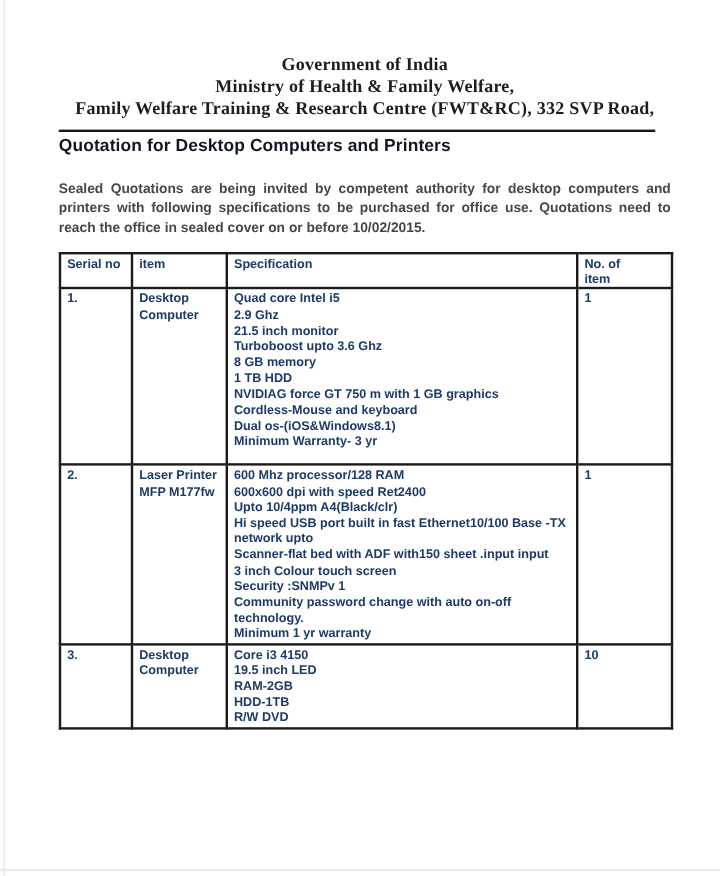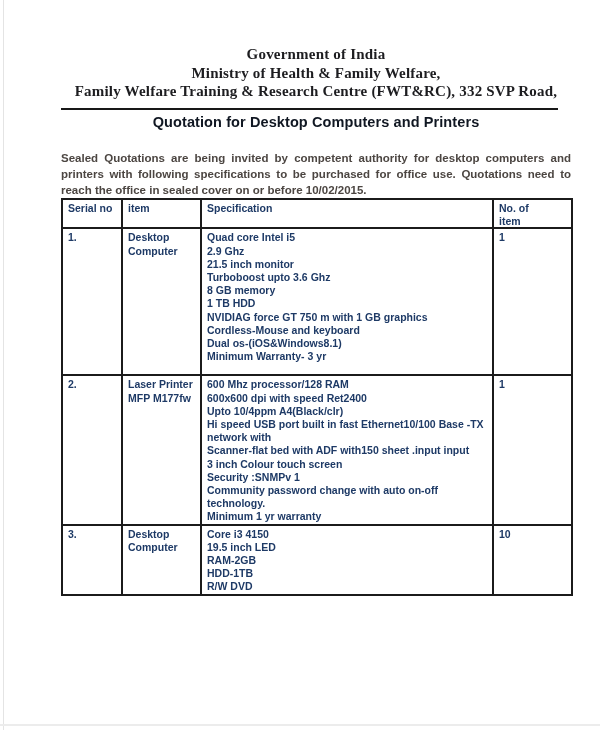--- a/index.html
+++ b/index.html
@@ -12,54 +12,53 @@
   }
   .scan-edge-left {
     position:absolute; left:3px; top:0; width:1px; height:730px;
     background:#e4e4e4;
   }
   .scan-edge-bottom {
     position:absolute; left:0; top:724px; width:600px; height:2px;
     background:#ececec;
   }
   .page {
-    position:absolute; left:61px; top:45px; width:510px;
+    position:absolute; left:49px; top:45px; width:510px;
   }
   .doc-header {
     text-align:center;
     font-family:"Liberation Serif", serif;
     font-weight:bold;
     font-size:15px;
     line-height:18.5px;
     color:#1d1d20;
     letter-spacing:0.2px;
   }
   .rule {
     border:none;
     border-top:2px solid #181818;
     margin:7px 13px 0 0;
   }
   .doc-title {
-    text-align:center;
     font-weight:bold;
     font-size:14.5px;
     color:#101722;
     margin-top:4px;
     letter-spacing:0.1px;
   }
   .para {
     margin-top:20px;
     font-size:11.5px;
     line-height:16.3px;
     font-weight:bold;
     color:#4c4642;
     text-align:justify;
   }
   .quote-table {
-    margin-top:0;
+    margin-top:12px;
     border-collapse:collapse;
     table-layout:fixed;
     width:510px;
     color:#1e3a66;
     font-size:10.5px;
     font-weight:bold;
   }
   .quote-table col.c-serial { width:60px; }
   .quote-table col.c-item   { width:79px; }
   .quote-table col.c-spec   { width:292px; }
@@ -154,21 +153,21 @@
               <div class="item-line">Laser Printer</div>
               <div class="item-line">MFP M177fw</div>
             </div>
         </td>
         <td>
           <div>
               <div class="spec-line">600 Mhz processor/128 RAM</div>
               <div class="spec-line">600x600 dpi with speed Ret2400</div>
               <div class="spec-line">Upto 10/4ppm A4(Black/clr)</div>
               <div class="spec-line">Hi speed USB port built in fast Ethernet10/100 Base -TX</div>
-              <div class="spec-line">network with</div>
+              <div class="spec-line">network upto</div>
               <div class="spec-line">Scanner-flat bed with ADF with150 sheet .input input</div>
               <div class="spec-line">3 inch Colour touch screen</div>
               <div class="spec-line">Security :SNMPv 1</div>
               <div class="spec-line">Community password change with auto on-off</div>
               <div class="spec-line">technology.</div>
               <div class="spec-line">Minimum 1 yr warranty</div>
             </div>
         </td>
         <td>1</td>
       </tr>

